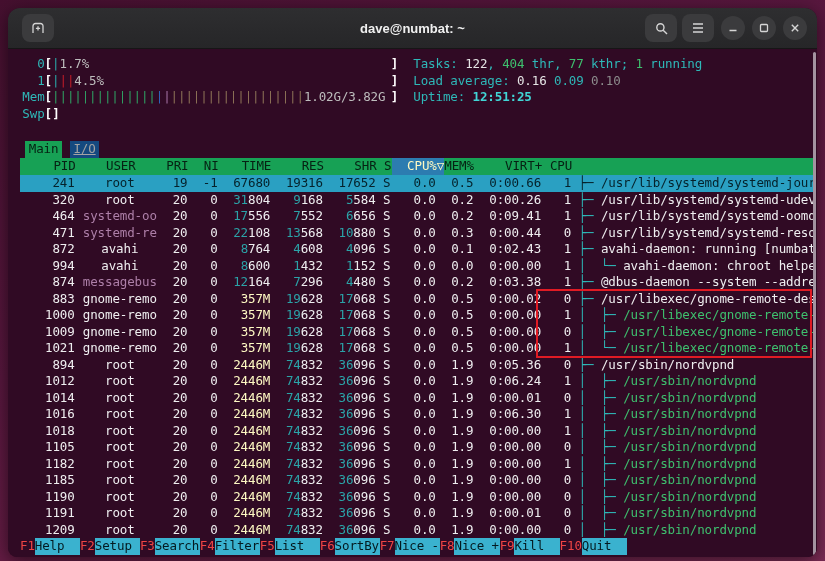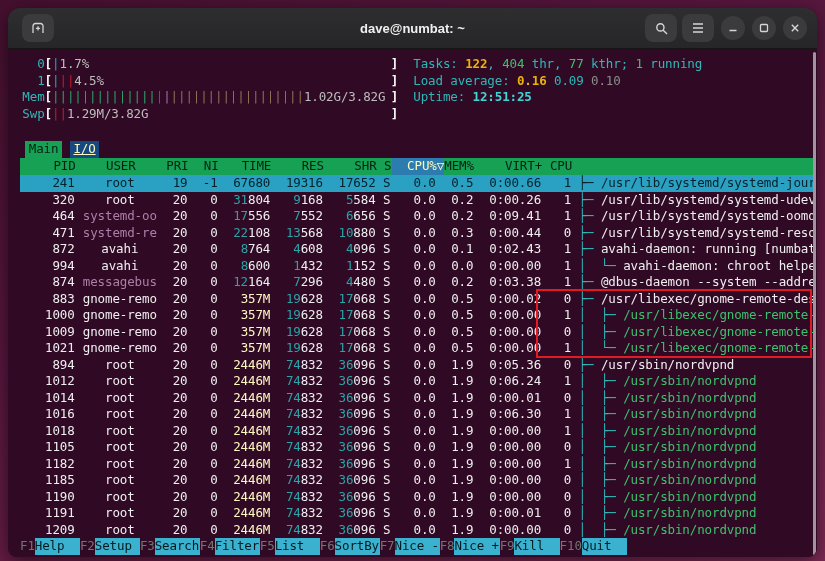--- a/index.html
+++ b/index.html
@@ -27,28 +27,28 @@
   .meters{position:absolute;top:7px;left:14px;right:4px;}
   .mline{display:flex;height:16.5px;white-space:pre;}
   .mlabel{width:3ch;text-align:right;color:#2eb8b8;}
   .mbr{color:#ffffff;font-weight:bold;width:1ch;text-align:center;}
   .minner{width:45ch;display:flex;justify-content:space-between;overflow:hidden;}
   .mbars{white-space:pre;}
   .mval{color:#bdbdbd;}
   .mstats{padding-left:2ch;white-space:pre;}
   .b-teal{color:#2aa7a7}.b-red{color:#c01c28}.b-green{color:#2f9e62}
   .b-blue{color:#2e62b8}.b-magenta{color:#a06fa0}.b-tan{color:#8a6f55}
-  .t-cyan{color:#2eb8b8}.t-bw{color:#eab308;font-weight:bold}.t-green{color:#3ec06e}
+  .t-cyan{color:#2eb8b8}.t-bw{color:#e5e5e5;font-weight:normal}.t-green{color:#3ec06e}
   .t-teal2{color:#2eb8b8}.t-dim{color:#8d8d8d}.t-tealb{color:#41d6d6;font-weight:bold}
   .t-w{color:#efeef0}.t-mag{color:#ad7fa8}.t-teal{color:#2ba3a8}.t-memM{color:#fef9c3}
   
   .tabsrow{position:absolute;top:92px;left:17px;height:17px;display:flex;white-space:pre;}
   .tab{padding:0 0.5ch;margin-right:1ch;}
   .tab-main{background:#17a155;color:#062113;}
-  .tab-io{background:#15497f;color:#fef9c3;text-decoration:underline;}
+  .tab-io{background:#15497f;color:#a3a3a3;text-decoration:underline;}
   
   .theader{position:absolute;top:109px;left:12px;right:4px;height:17px;background:#17a155;
            color:#062113;display:flex;padding-left:3px;box-sizing:border-box;}
   .plist{position:absolute;top:126px;left:12px;right:4px;}
   .prow{display:flex;height:16.5px;padding-left:2px;box-sizing:border-box;white-space:pre;}
   .prow.sel{background:#2aa0c2;}
   .prow.sel span{color:#05222b !important;font-weight:normal;}
   .cell{text-align:right;white-space:pre;overflow:hidden;flex:none;}
   .c-pid{width:7ch}
   .c-user{width:10ch;margin-left:1ch;text-align:center}
@@ -61,21 +61,21 @@
   .c-cpu{width:6ch}
   .c-tri{width:1ch;text-align:center}
   .c-memh{width:4ch;text-align:left}
   .c-mem{width:5ch}
   .c-time{width:9ch}
   .c-cpuid{width:4ch}
   .c-cmd{flex:1;text-align:left;padding-left:1ch;white-space:pre;overflow:hidden}
   .sortbg{background:#2c7cb0;color:#fef9c3;}
   
   .fnbar{position:absolute;left:12px;right:4px;top:489px;height:17px;display:flex;white-space:pre;}
-  .fnkey{color:#737373;text-align:center;}
+  .fnkey{color:#ef4444;text-align:center;}
   .fnlabel{background:#3ab2cf;color:#041a20;width:6ch;text-align:left;overflow:hidden;}
   
   .redbox{position:absolute;left:528px;top:240px;width:276px;height:69px;
           border:2px solid #e01b24;box-sizing:border-box;pointer-events:none;}
   .scrollbar{position:absolute;right:1px;top:3px;bottom:3px;width:3px;background:#a393a0;border-radius:2px;}
   svg{display:block}
 </style>
 </head>
 <body>
 
@@ -130,21 +130,21 @@
           </span>
         </div>
       </div>
     </div>
 
     <div class="term">
       <div class="meters" id="meters">
           <div class="mline"><span class="mlabel">0</span><span class="mbr">[</span><span class="minner"><span class="mbars"><span class="b-teal">|</span></span><span class="mval">1.7%</span></span><span class="mbr">]</span><span class="mstats"><span class="t-cyan">Tasks: </span><span class="t-bw">122</span><span class="t-cyan">, </span><span class="t-green">404</span><span class="t-cyan"> thr, </span><span class="t-green">77</span><span class="t-cyan"> kthr; </span><span class="t-green">1</span><span class="t-cyan"> running</span></span></div>
           <div class="mline"><span class="mlabel">1</span><span class="mbr">[</span><span class="minner"><span class="mbars"><span class="b-teal">|</span><span class="b-red">||</span></span><span class="mval">4.5%</span></span><span class="mbr">]</span><span class="mstats"><span class="t-cyan">Load average: </span><span class="t-bw">0.16</span><span class="t-cyan"> </span><span class="t-teal2">0.09</span><span class="t-cyan"> </span><span class="t-dim">0.10</span></span></div>
           <div class="mline"><span class="mlabel">Mem</span><span class="mbr">[</span><span class="minner"><span class="mbars"><span class="b-green">||||||||||||||</span><span class="b-blue">|</span><span class="b-magenta">|</span><span class="b-tan">||||||||||||||||||</span></span><span class="mval">1.02G/3.82G</span></span><span class="mbr">]</span><span class="mstats"><span class="t-cyan">Uptime: </span><span class="t-tealb">12:51:25</span></span></div>
-          <div class="mline"><span class="mlabel">Swp</span><span class="mbr">[</span><span class="minner"><span class="mbars"><span class="b-red">||</span></span><span class="mval">1.29M/3.82G</span></span><span class="mbr">]</span><span class="mstats"></span></div>
+          <div class="mline"><span class="mlabel">Swp</span><span class="mbr">[</span><span class="mbr">]</span><span class="mstats"></span></div>
         </div>
       <div class="tabsrow" id="tabsrow"><span class="tab tab-main">Main</span><span class="tab tab-io">I/O</span></div>
       <div class="theader" id="theader">
           <span class="cell c-pid">PID</span>
           <span class="cell c-user">USER</span>
           <span class="cell c-pri">PRI</span>
           <span class="cell c-ni">NI</span>
           <span class="cell c-virt">TIME</span>
           <span class="cell c-res">RES</span>
           <span class="cell c-shr">SHR</span>

